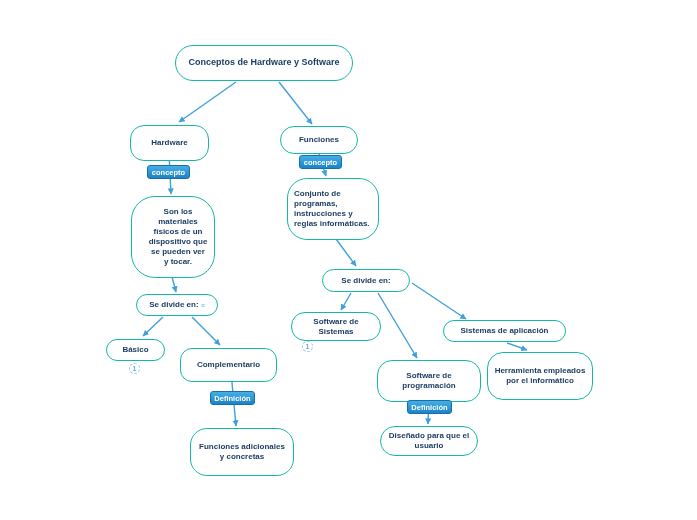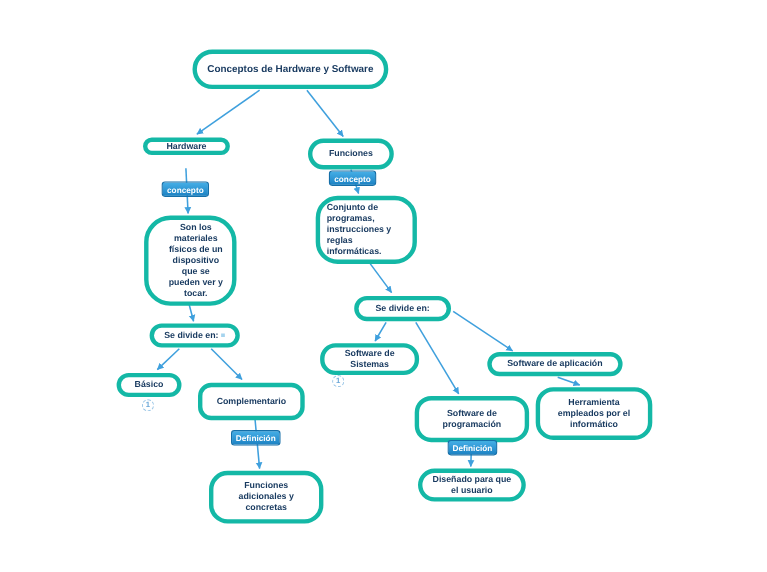--- a/index.html
+++ b/index.html
@@ -3,21 +3,21 @@
 <meta charset="utf-8">
 <style>
   html,body{margin:0;padding:0;background:#ffffff;}
   .canvas{
     position:relative;width:697px;height:520px;background:#ffffff;overflow:hidden;
     font-family:"Liberation Sans",sans-serif;
   }
   .edges{position:absolute;left:0;top:0;z-index:1;}
   .edge{stroke:#3fa0dd;stroke-width:1.4;fill:none;}
   .node{
-    position:absolute;z-index:2;background:#ffffff;border:4px solid #14b8a6;
+    position:absolute;z-index:2;background:#ffffff;border:1px solid #14b8a6;
     color:#17395f;font-weight:bold;font-size:8px;line-height:1.25;
     display:flex;align-items:center;justify-content:center;text-align:center;
     padding:3px 6px;box-sizing:border-box;
   }
   .chip{
     position:absolute;z-index:3;background:linear-gradient(180deg,#45aee6,#1d83c4);
     border:1px solid #156fa8;border-radius:3px;color:#ffffff;font-weight:bold;
     font-size:7.5px;display:flex;align-items:center;justify-content:center;
     box-sizing:border-box;
     text-align:center;
@@ -25,21 +25,21 @@
   .badge{
     position:absolute;z-index:3;width:11px;height:11px;border:1px dashed #9fc9e8;
     border-radius:50%;color:#6aa7d8;font-size:7px;font-weight:bold;
     display:flex;align-items:center;justify-content:center;box-sizing:border-box;
     background:#ffffff;
   }
   .mini-icon{font-size:7px;color:#57aee0;margin-left:2px;line-height:1;}
 
   
   .n-root{left:175px;top:45px;width:178px;height:36px;border-radius:18px;font-size:9px;}
-  .n-hardware{left:130px;top:125px;width:79px;height:16px;border-radius:14px;}
+  .n-hardware{left:130px;top:125px;width:79px;height:36px;border-radius:14px;}
   .n-software{left:280px;top:126px;width:78px;height:28px;border-radius:14px;}
   .n-hwdef{left:131px;top:196px;width:84px;height:82px;border-radius:24px;padding-left:16px;}
   .n-swdef{left:287px;top:178px;width:92px;height:62px;border-radius:20px;text-align:left;justify-content:flex-end;}
   .n-hwdivide{left:136px;top:294px;width:82px;height:22px;border-radius:11px;}
   .n-swdivide{left:322px;top:269px;width:88px;height:23px;border-radius:12px;}
   .n-basico{left:106px;top:339px;width:59px;height:22px;border-radius:11px;}
   .n-complementario{left:180px;top:348px;width:97px;height:34px;border-radius:12px;}
   .n-funciones{left:190px;top:428px;width:104px;height:48px;border-radius:17px;}
   .n-swsistemas{left:291px;top:312px;width:90px;height:29px;border-radius:14px;}
   .n-swaplicacion{left:443px;top:320px;width:123px;height:22px;border-radius:11px;}
@@ -143,21 +143,21 @@
 
   <div class="node n-swsistemas">
     <span>Software de Sistemas</span>
   </div>
 
   <div class="badge b-sistemas">
     <span>1</span>
   </div>
 
   <div class="node n-swaplicacion">
-    <span>Software de aplicación</span>
+    <span>Sistemas de aplicación</span>
   </div>
 
   <div class="node n-swprogramacion">
     <span>Software de programación</span>
   </div>
 
   <div class="node n-herramienta">
     <span>Herramienta empleados por el informático</span>
   </div>
 

